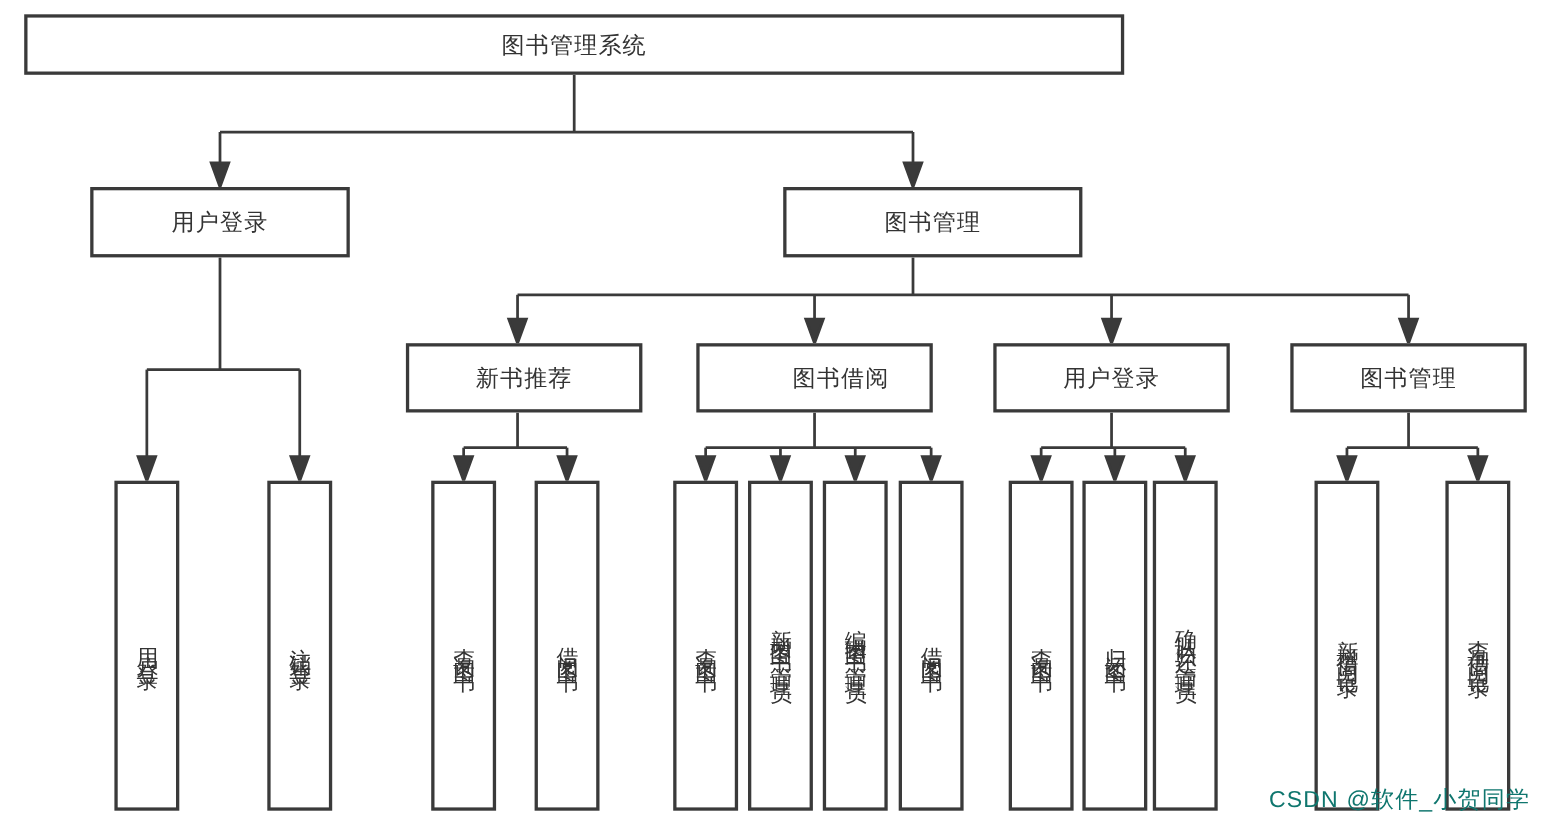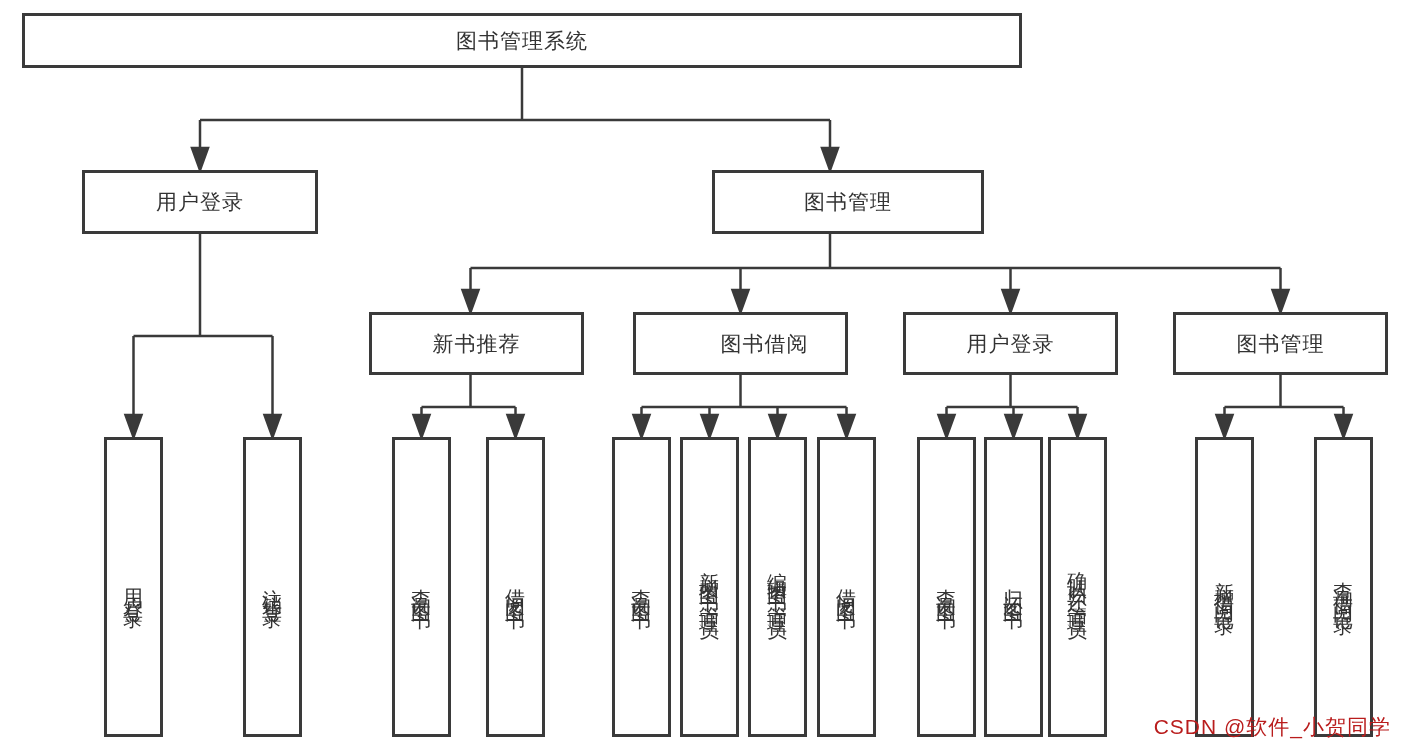--- a/index.html
+++ b/index.html
@@ -44,21 +44,21 @@
     text-orientation: mixed;
     font-size: 20px;
     letter-spacing: 7px;
     line-height: 1;
   }
   .watermark {
     position: absolute;
     right: 14px;
     bottom: 6px;
     font-size: 21px;
-    color: #b91c1c;
+    color: #0f766e;
     letter-spacing: 1px;
     white-space: nowrap;
   }
 </style>
 </head>
 <body>
 
 <div class="stage">
 
   <svg class="edges" viewBox="0 0 1405 747" xmlns="http://www.w3.org/2000/svg">

